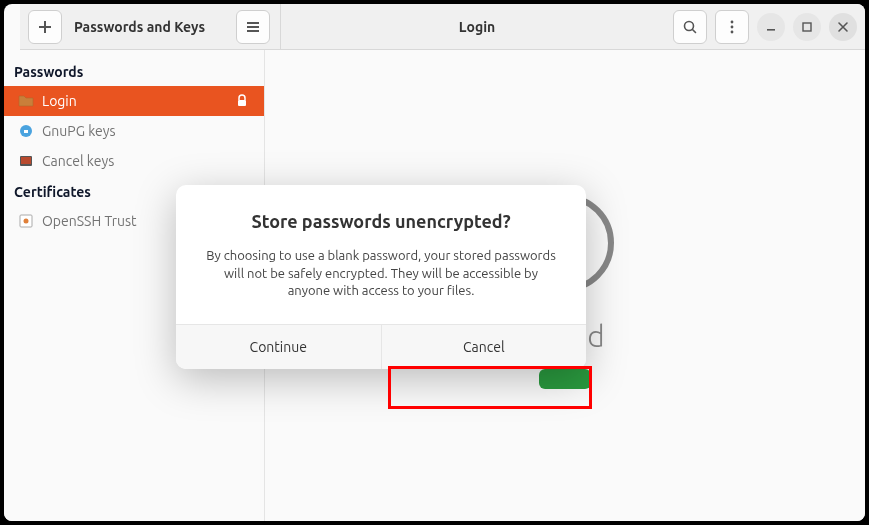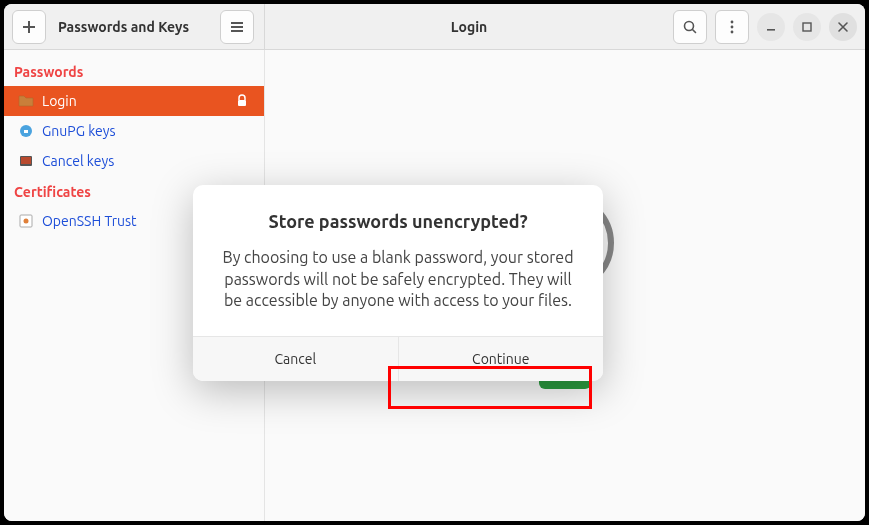--- a/index.html
+++ b/index.html
@@ -1,43 +1,43 @@
 <!DOCTYPE html>
 <html><head>
 <meta charset="utf-8">
 <style>
 * { box-sizing: border-box; margin: 0; padding: 0; font-family: Ubuntu, "Segoe UI", sans-serif; }
 body { width: 869px; height: 525px; background: #000; position: relative; overflow: hidden; }
 .window { position: absolute; left: 4px; top: 4px; width: 861px; height: 517px; background: #fafafa; border-radius: 8px; overflow: hidden; display: flex; flex-direction: column; }
-.titlebar { height: 46px; background: #f0f0f0; border-bottom: 1px solid #d8d8d8; display: flex; align-items: center; position: relative; }
+.titlebar { height: 46px; background: #f0f0f0; border-bottom: 1px solid #d8d8d8; display: flex; align-items: center; position: relative; margin-left: 16px; }
 .titlebar-left { display: flex; align-items: center; width: 261px; border-right: 1px solid #d8d8d8; height: 100%; padding-left: 8px; }
 .tb-btn { width: 34px; height: 34px; border: 1px solid #cfcfcf; border-radius: 6px; background: #fdfdfd; display: flex; align-items: center; justify-content: center; cursor: pointer; }
 .app-title { font-weight: 700; font-size: 14px; margin-left: 12px; flex: 1; color: #333; }
 .hamburger { margin-right: 10px; }
 .titlebar-center { flex: 1; display: flex; align-items: center; justify-content: center; font-weight: 700; font-size: 14px; color: #333; }
 .titlebar-right { display: flex; align-items: center; gap: 8px; padding-right: 8px; }
 .circ-btn { width: 28px; height: 28px; border-radius: 50%; background: #e6e6e6; border: none; display: flex; align-items: center; justify-content: center; cursor: pointer; }
 .circ-btn.close { background: #e0e0e0; }
 .body { flex: 1; display: flex; }
 .sidebar { width: 261px; background: #fafafa; border-right: 1px solid #e4e4e4; padding-top: 6px; }
-.section-header { font-weight: 700; font-size: 14px; color: #ef4444; padding: 8px 10px 6px; }
-.item { display: flex; align-items: center; padding: 7px 14px; font-size: 14px; color: #1d4ed8; cursor: pointer; gap: 8px; }
+.section-header { font-weight: 700; font-size: 14px; color: #0f172a; padding: 8px 10px 6px; }
+.item { display: flex; align-items: center; padding: 7px 14px; font-size: 14px; color: #737373; cursor: pointer; gap: 8px; }
 .item.selected { background: #e95420; color: #fff; position: relative; }
 .item.selected .lock { position: absolute; right: 14px; }
 .icon-box { width: 16px; height: 16px; display: inline-flex; align-items: center; justify-content: center; }
 .main { flex: 1; background: #fafafa; display: flex; flex-direction: column; align-items: center; justify-content: center; gap: 16px; }
 .big-lock { width: 120px; height: 120px; position: relative; }
 .big-lock svg { width: 100%; height: 100%; }
 .locked-text { font-size: 30px; color: #888; font-weight: 300; }
 .unlock-btn { background: #2a9a3f; color: #fff; border: none; border-radius: 6px; padding: 10px 26px; font-size: 14px; cursor: pointer; }
 .overlay { position: absolute; inset: 0; display: flex; align-items: center; justify-content: center; }
-.dialog { position: absolute; left: 193px; top: 185px; width: 410px; background: #fff; border-radius: 10px; box-shadow: 0 10px 40px rgba(0,0,0,0.25); overflow: hidden; }
+.dialog { position: absolute; left: 176px; top: 185px; width: 410px; background: #fff; border-radius: 10px; box-shadow: 0 10px 40px rgba(0,0,0,0.25); overflow: hidden; }
 .dialog-body { padding: 26px 28px 24px; text-align: center; }
 .dialog-title { font-size: 18px; font-weight: 700; color: #333; margin-bottom: 16px; }
-.dialog-msg { font-size: 16px; color: #444; line-height: 1.35; }
+.dialog-msg { font-size: 13px; color: #444; line-height: 1.35; }
 .dialog-actions { display: flex; border-top: 1px solid #e6e6e6; }
 .dlg-btn { flex: 1; height: 44px; border: none; background: #f7f7f7; font-size: 14px; color: #333; cursor: pointer; }
 .dlg-btn:first-child { border-right: 1px solid #e6e6e6; }
 .highlight { position: absolute; border: 3px solid #ff0000; pointer-events: none; }
 </style>
 </head>
 <body>
 
 <div class="window">
   <div class="titlebar">
@@ -164,19 +164,19 @@
   </div>
 </div>
 
 <div class="overlay">
   <div class="dialog">
     <div class="dialog-body">
       <div class="dialog-title">Store passwords unencrypted?</div>
       <div class="dialog-msg">By choosing to use a blank password, your stored passwords will not be safely encrypted. They will be accessible by anyone with access to your files.</div>
     </div>
     <div class="dialog-actions">
+      <button class="dlg-btn">Continue</button>
       <button class="dlg-btn">Cancel</button>
-      <button class="dlg-btn">Continue</button>
     </div>
   </div>
 </div>
 
 <div class="highlight" style="left:388px; top:366px; width:204px; height:43px;"></div>
 
 </body></html>

